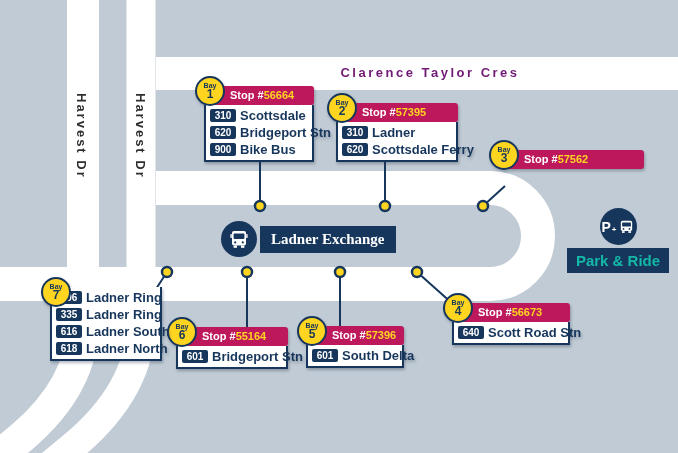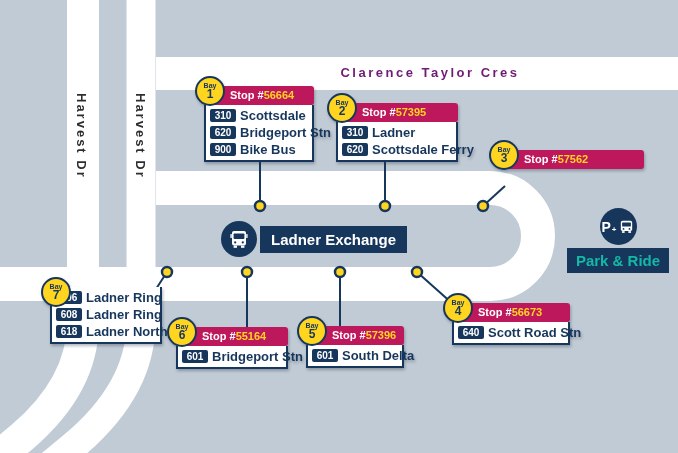--- a/index.html
+++ b/index.html
@@ -40,21 +40,21 @@
   .bay4{left:452px;top:303px;width:118px;}
   .bay5{left:306px;top:326px;width:98px;}
   .bay6{left:176px;top:327px;width:112px;}
   .bay7{left:50px;top:287px;width:112px;}
 
   
   .exchange{position:absolute;left:221px;top:221px;z-index:2;display:flex;align-items:center;gap:3px;}
   .bus-circle{width:36px;height:36px;border-radius:50%;background:#17365c;display:flex;
               align-items:center;justify-content:center;flex:0 0 auto;}
   .exchange .lbl{background:#17365c;color:#fff;font-weight:bold;font-size:15px;
-              padding:5px 11px;white-space:nowrap;}
+              padding:5px 11px;white-space:nowrap;font-family:Liberation Serif, serif;}
 
   
   .parkride{position:absolute;left:566px;top:208px;width:104px;z-index:2;display:flex;
               flex-direction:column;align-items:center;}
   .pr-circle{width:37px;height:37px;border-radius:50%;background:#17365c;display:flex;
               align-items:center;justify-content:center;gap:1px;}
   .pr-circle .p{color:#fff;font-weight:bold;font-size:14px;line-height:14px;}
   .pr-circle .plus{color:#fff;font-weight:bold;font-size:8px;line-height:8px;margin-top:6px;}
   .parkride .lbl{margin-top:3px;background:#17365c;color:#14b8a6;font-weight:bold;font-size:15px;
               padding:4px 9px;white-space:nowrap;}
@@ -222,22 +222,26 @@
     <div class="bay-badge">
       <span class="bw">Bay</span>
       <span class="bn">7</span>
     </div>
     <div class="body">
       <div class="route-row">
         <span class="route-badge">606</span>
         <span class="route-name">Ladner Ring</span>
       </div>
       <div class="route-row">
-        <span class="route-badge">608</span>
+        <span class="route-badge">335</span>
         <span class="route-name">Ladner Ring</span>
+      </div>
+      <div class="route-row">
+        <span class="route-badge">616</span>
+        <span class="route-name">Ladner South</span>
       </div>
       <div class="route-row">
         <span class="route-badge">618</span>
         <span class="route-name">Ladner North</span>
       </div>
     </div>
   </div>
 
 </div>
 

